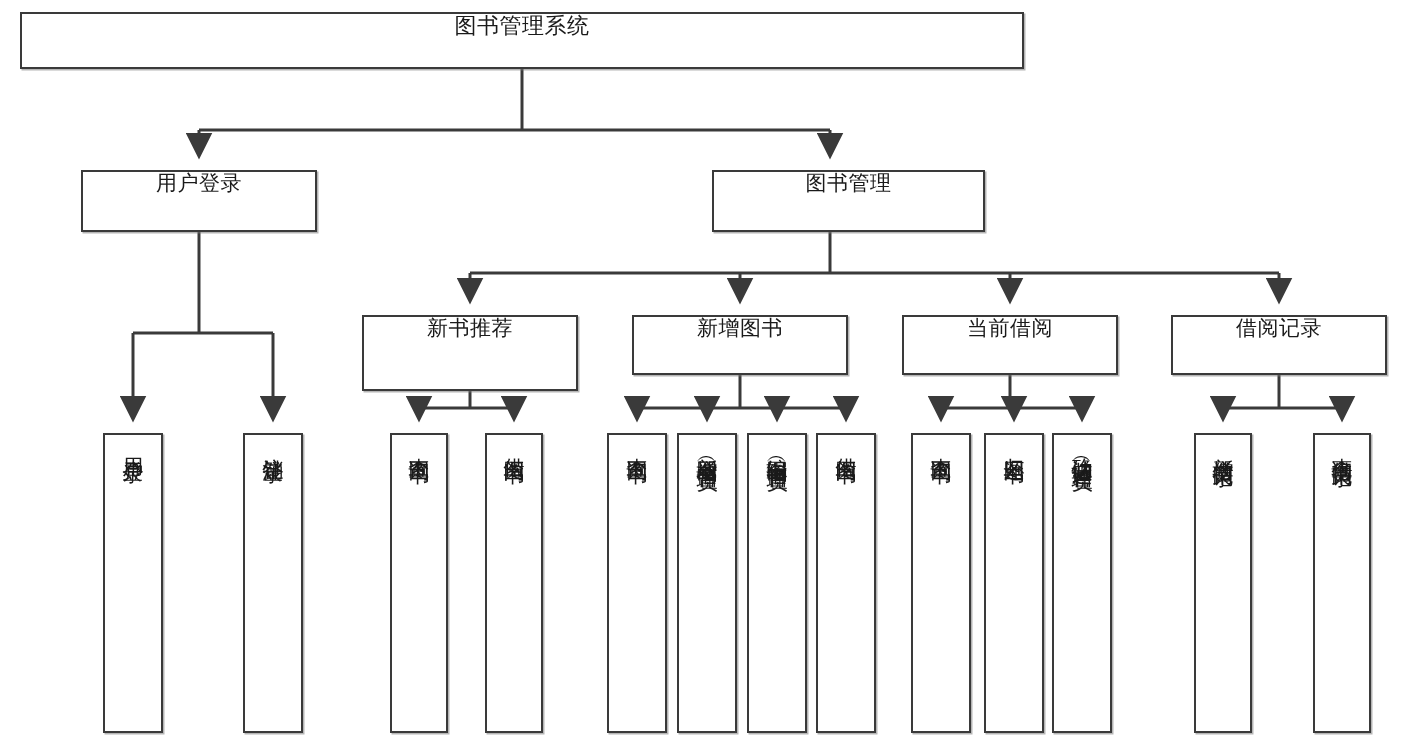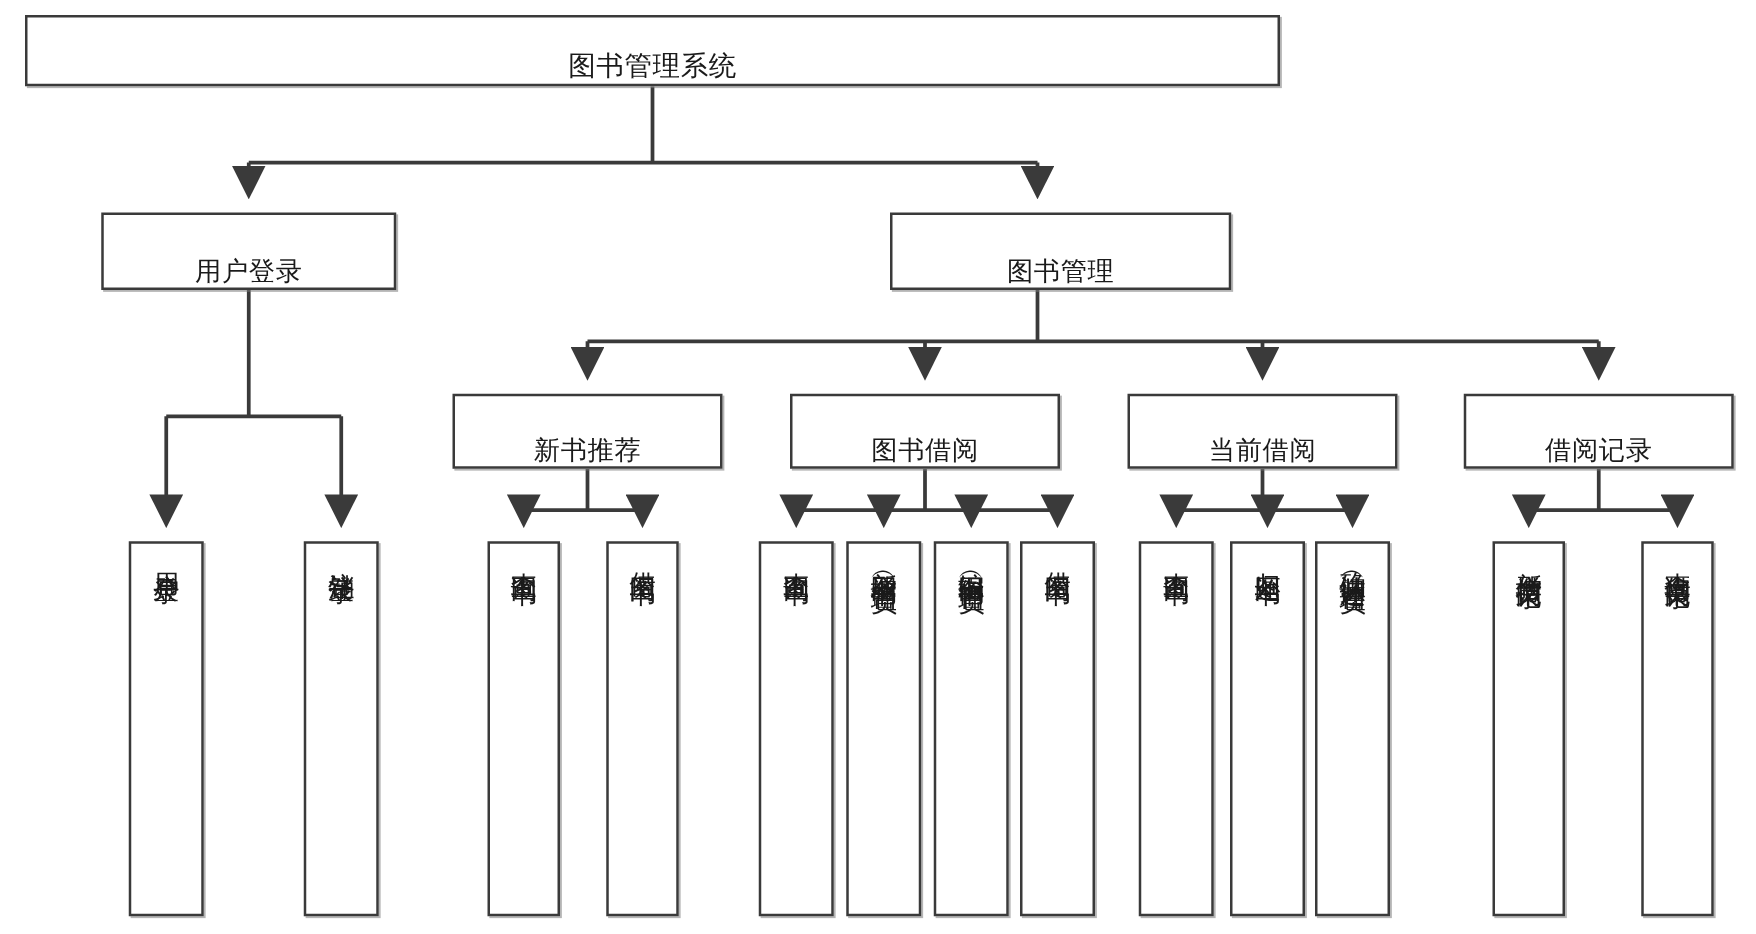--- a/index.html
+++ b/index.html
@@ -25,21 +25,21 @@
     width: 1405px;
     height: 747px;
     pointer-events: none;
   }
   .node {
     position: absolute;
     box-sizing: border-box;
     border: 2px solid #3a3a3a;
     background: #ffffff;
     display: flex;
-    align-items: flex-end;
+    align-items: flex-start;
     justify-content: center;
     color: #1a1a1a;
     box-shadow: 1.5px 1.5px 0 rgba(120,120,120,0.55);
   }
   .node .label {
     text-align: center;
     line-height: 1.12;
     white-space: nowrap;
   }
   
@@ -134,25 +134,25 @@
     <span class="label">图书管理系统</span>
   </div>
 
   <div class="node h" id="node-l2-0" style="left: 81px; top: 170px; width: 236px; height: 62px;">
     <span class="label">用户登录</span>
   </div>
   <div class="node h" id="node-l2-1" style="left: 712px; top: 170px; width: 273px; height: 62px;">
     <span class="label">图书管理</span>
   </div>
 
-  <div class="node h" id="node-l3-0" style="left: 362px; top: 315px; width: 216px; height: 60px;">
+  <div class="node h" id="node-l3-0" style="left: 362px; top: 315px; width: 216px; height: 76px;">
     <span class="label">新书推荐</span>
   </div>
   <div class="node h" id="node-l3-1" style="left: 632px; top: 315px; width: 216px; height: 60px;">
-    <span class="label">图书借阅</span>
+    <span class="label">新增图书</span>
   </div>
   <div class="node h" id="node-l3-3" style="left: 1171px; top: 315px; width: 216px; height: 60px;">
     <span class="label">借阅记录</span>
   </div>
   <div class="node h" id="node-l3-2" style="left: 902px; top: 315px; width: 216px; height: 60px;">
     <span class="label">当前借阅</span>
   </div>
 
   <div class="node v" id="node-leaf-0" style="left: 103px; top: 433px; width: 60px; height: 300px;">
     <span class="label">用户登录</span>

